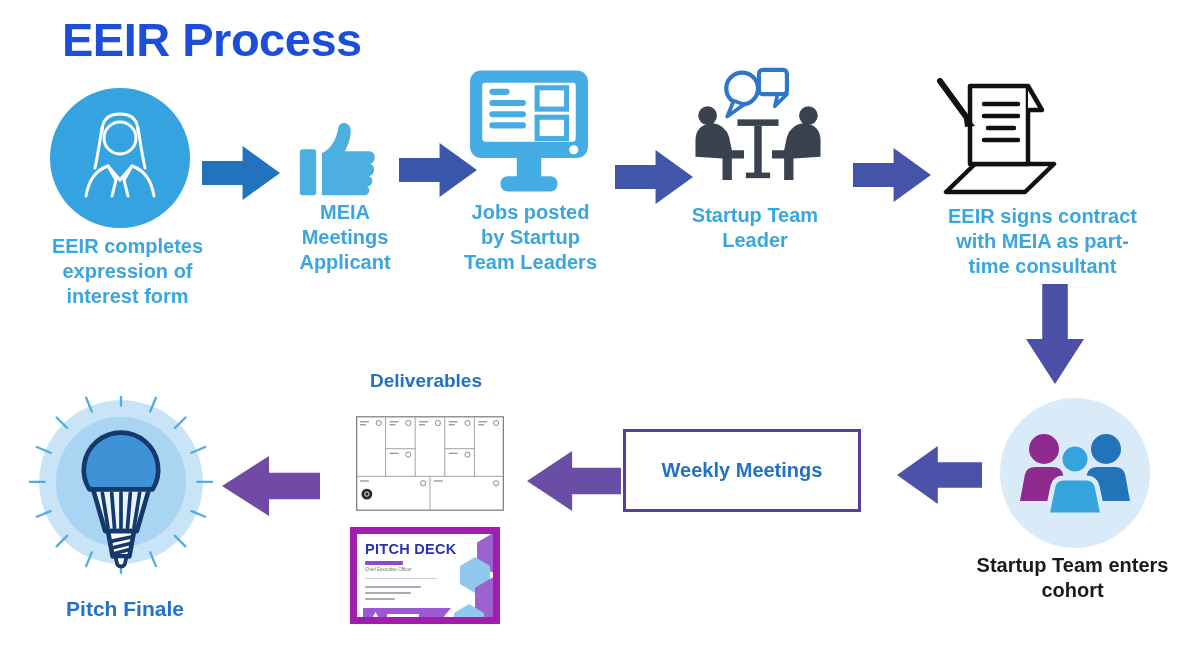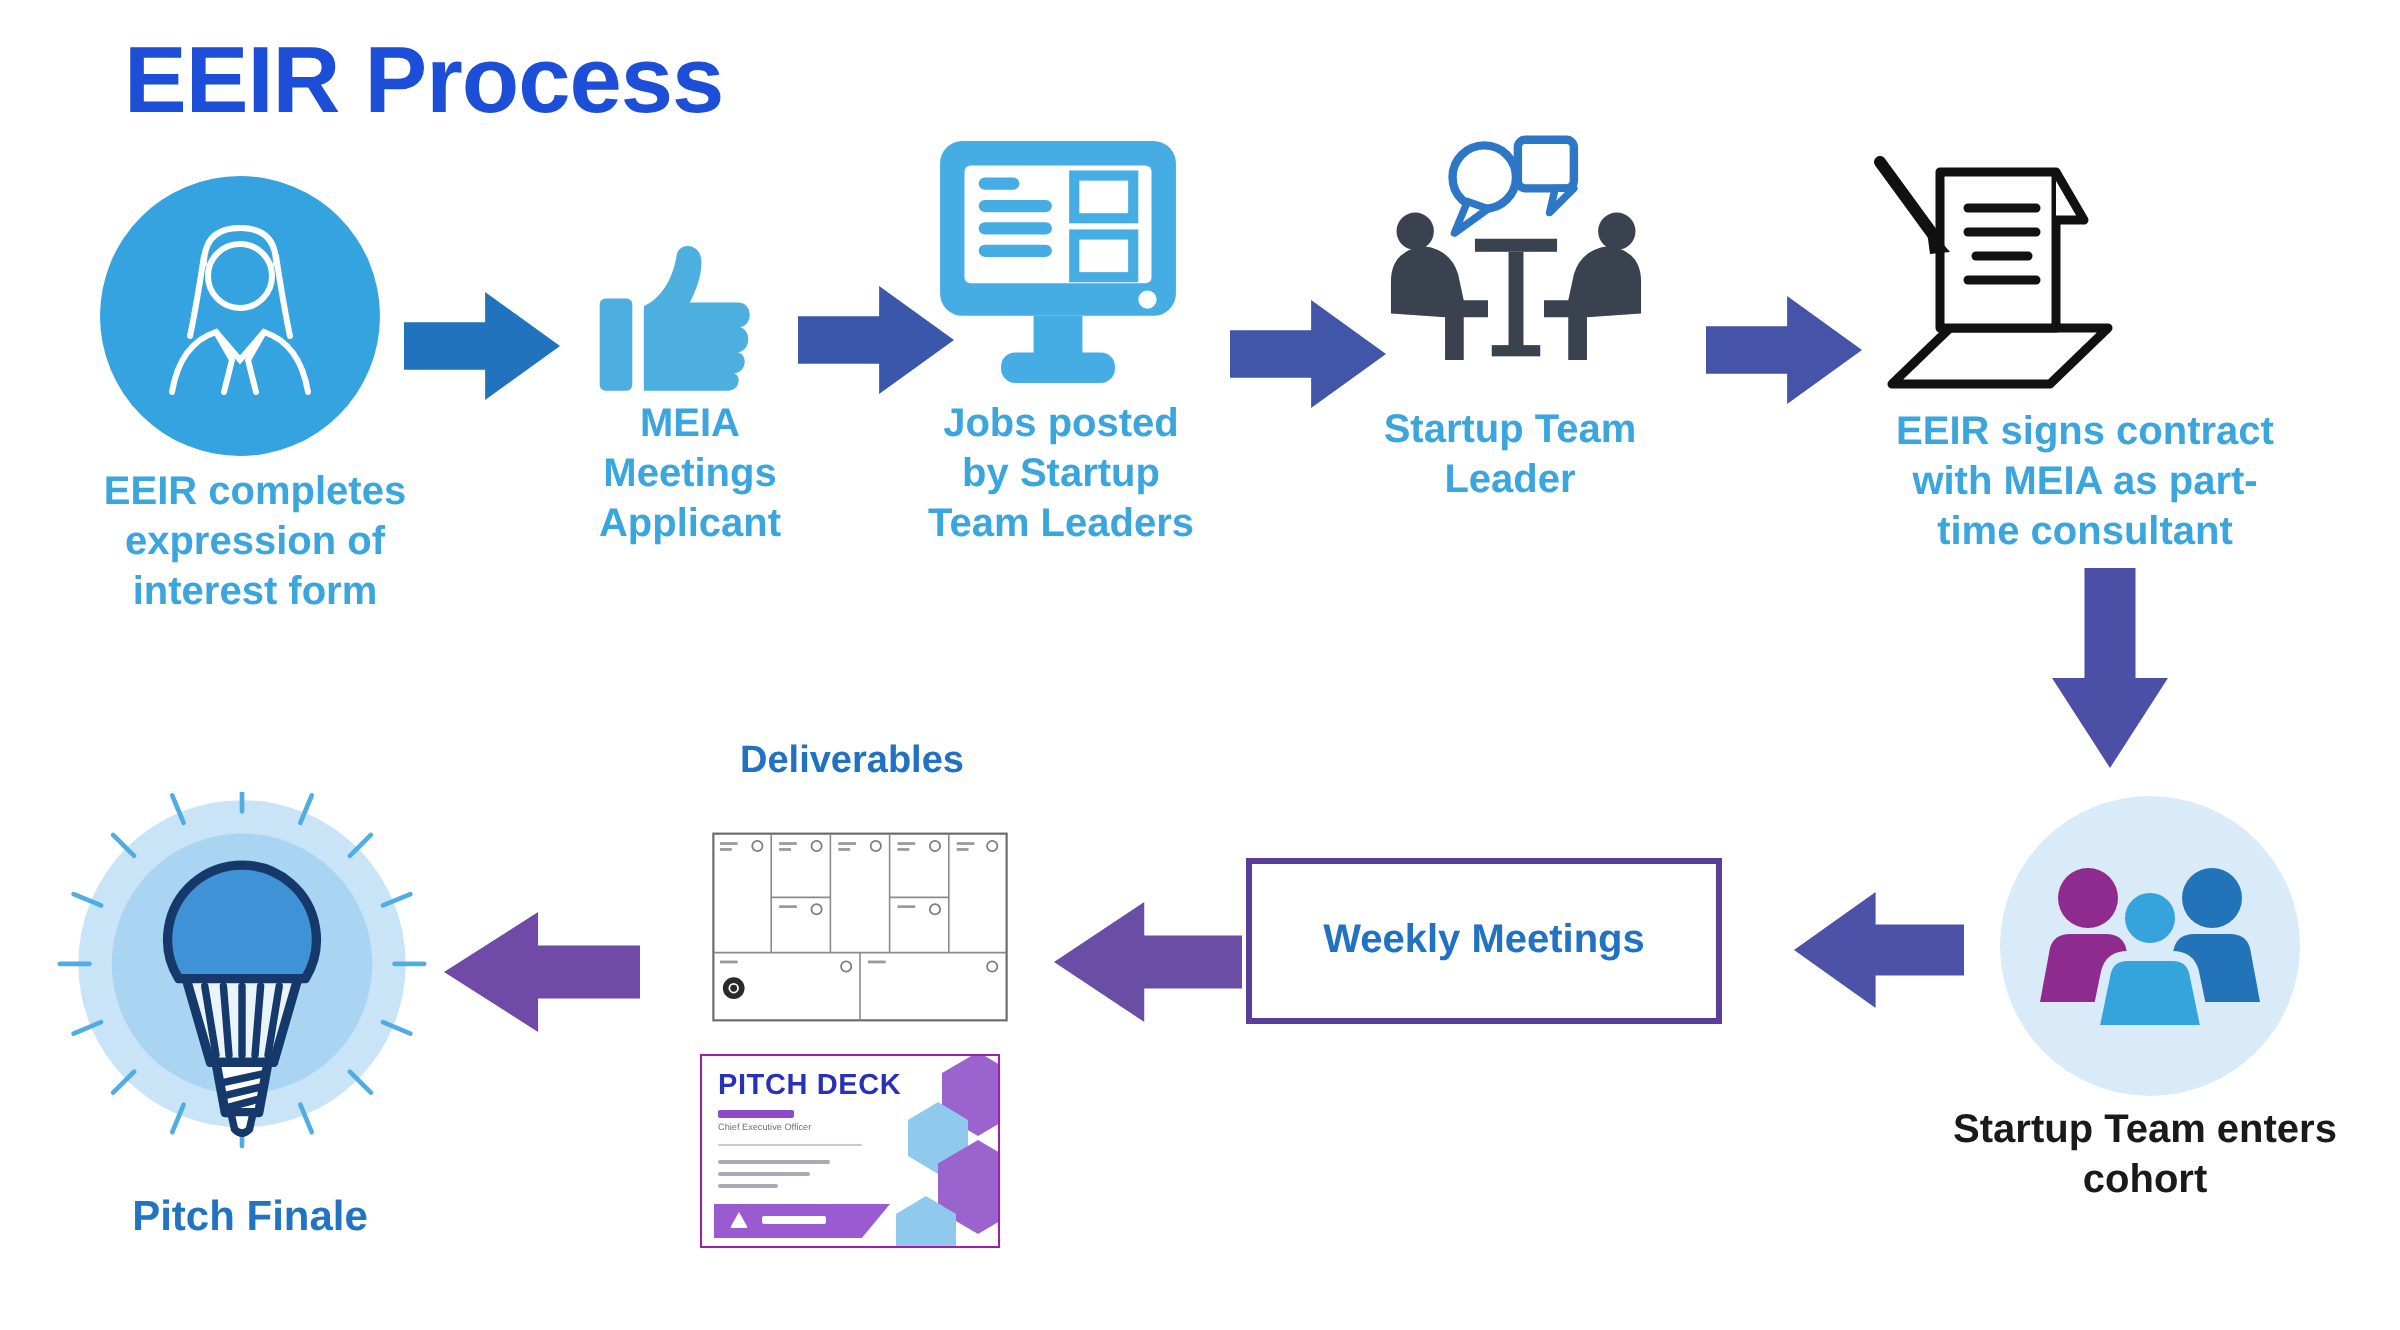--- a/index.html
+++ b/index.html
@@ -35,21 +35,21 @@
 
   .deliv-head { position:absolute; left:340px; top:370px; width:172px; text-align:center;
     color:#2272C3; font-weight:700; font-size:19px; }
 
   .finale-cap { position:absolute; left:42px; top:597px; width:166px; text-align:center;
     color:#2273C2; font-weight:700; font-size:21px; }
 
   
   .deck {
     position:absolute; left:350px; top:527px; width:150px; height:97px;
-    background:#fff; border:1px solid #a21caf; overflow:hidden;
+    background:#fff; border:7px solid #a21caf; overflow:hidden;
   }
   .deck-title { position:absolute; left:8px; top:7px; font-size:14.5px; font-weight:700;
     color:#2931B4; letter-spacing:0.3px; }
   .bar { position:absolute; border-radius:1px; }
   .hex { position:absolute; clip-path:polygon(50% 0%, 100% 25%, 100% 75%, 50% 100%, 0% 75%, 0% 25%); }
   .deck-banner { position:absolute; left:6px; top:74px; width:88px; height:17px;
     background:#9A5BD0; clip-path:polygon(0 0,100% 0,84% 100%,0 100%); }
   .deck-sub { position:absolute; left:8px; top:33px; font-size:4.6px; color:#707070; }
 </style>
 </head>

